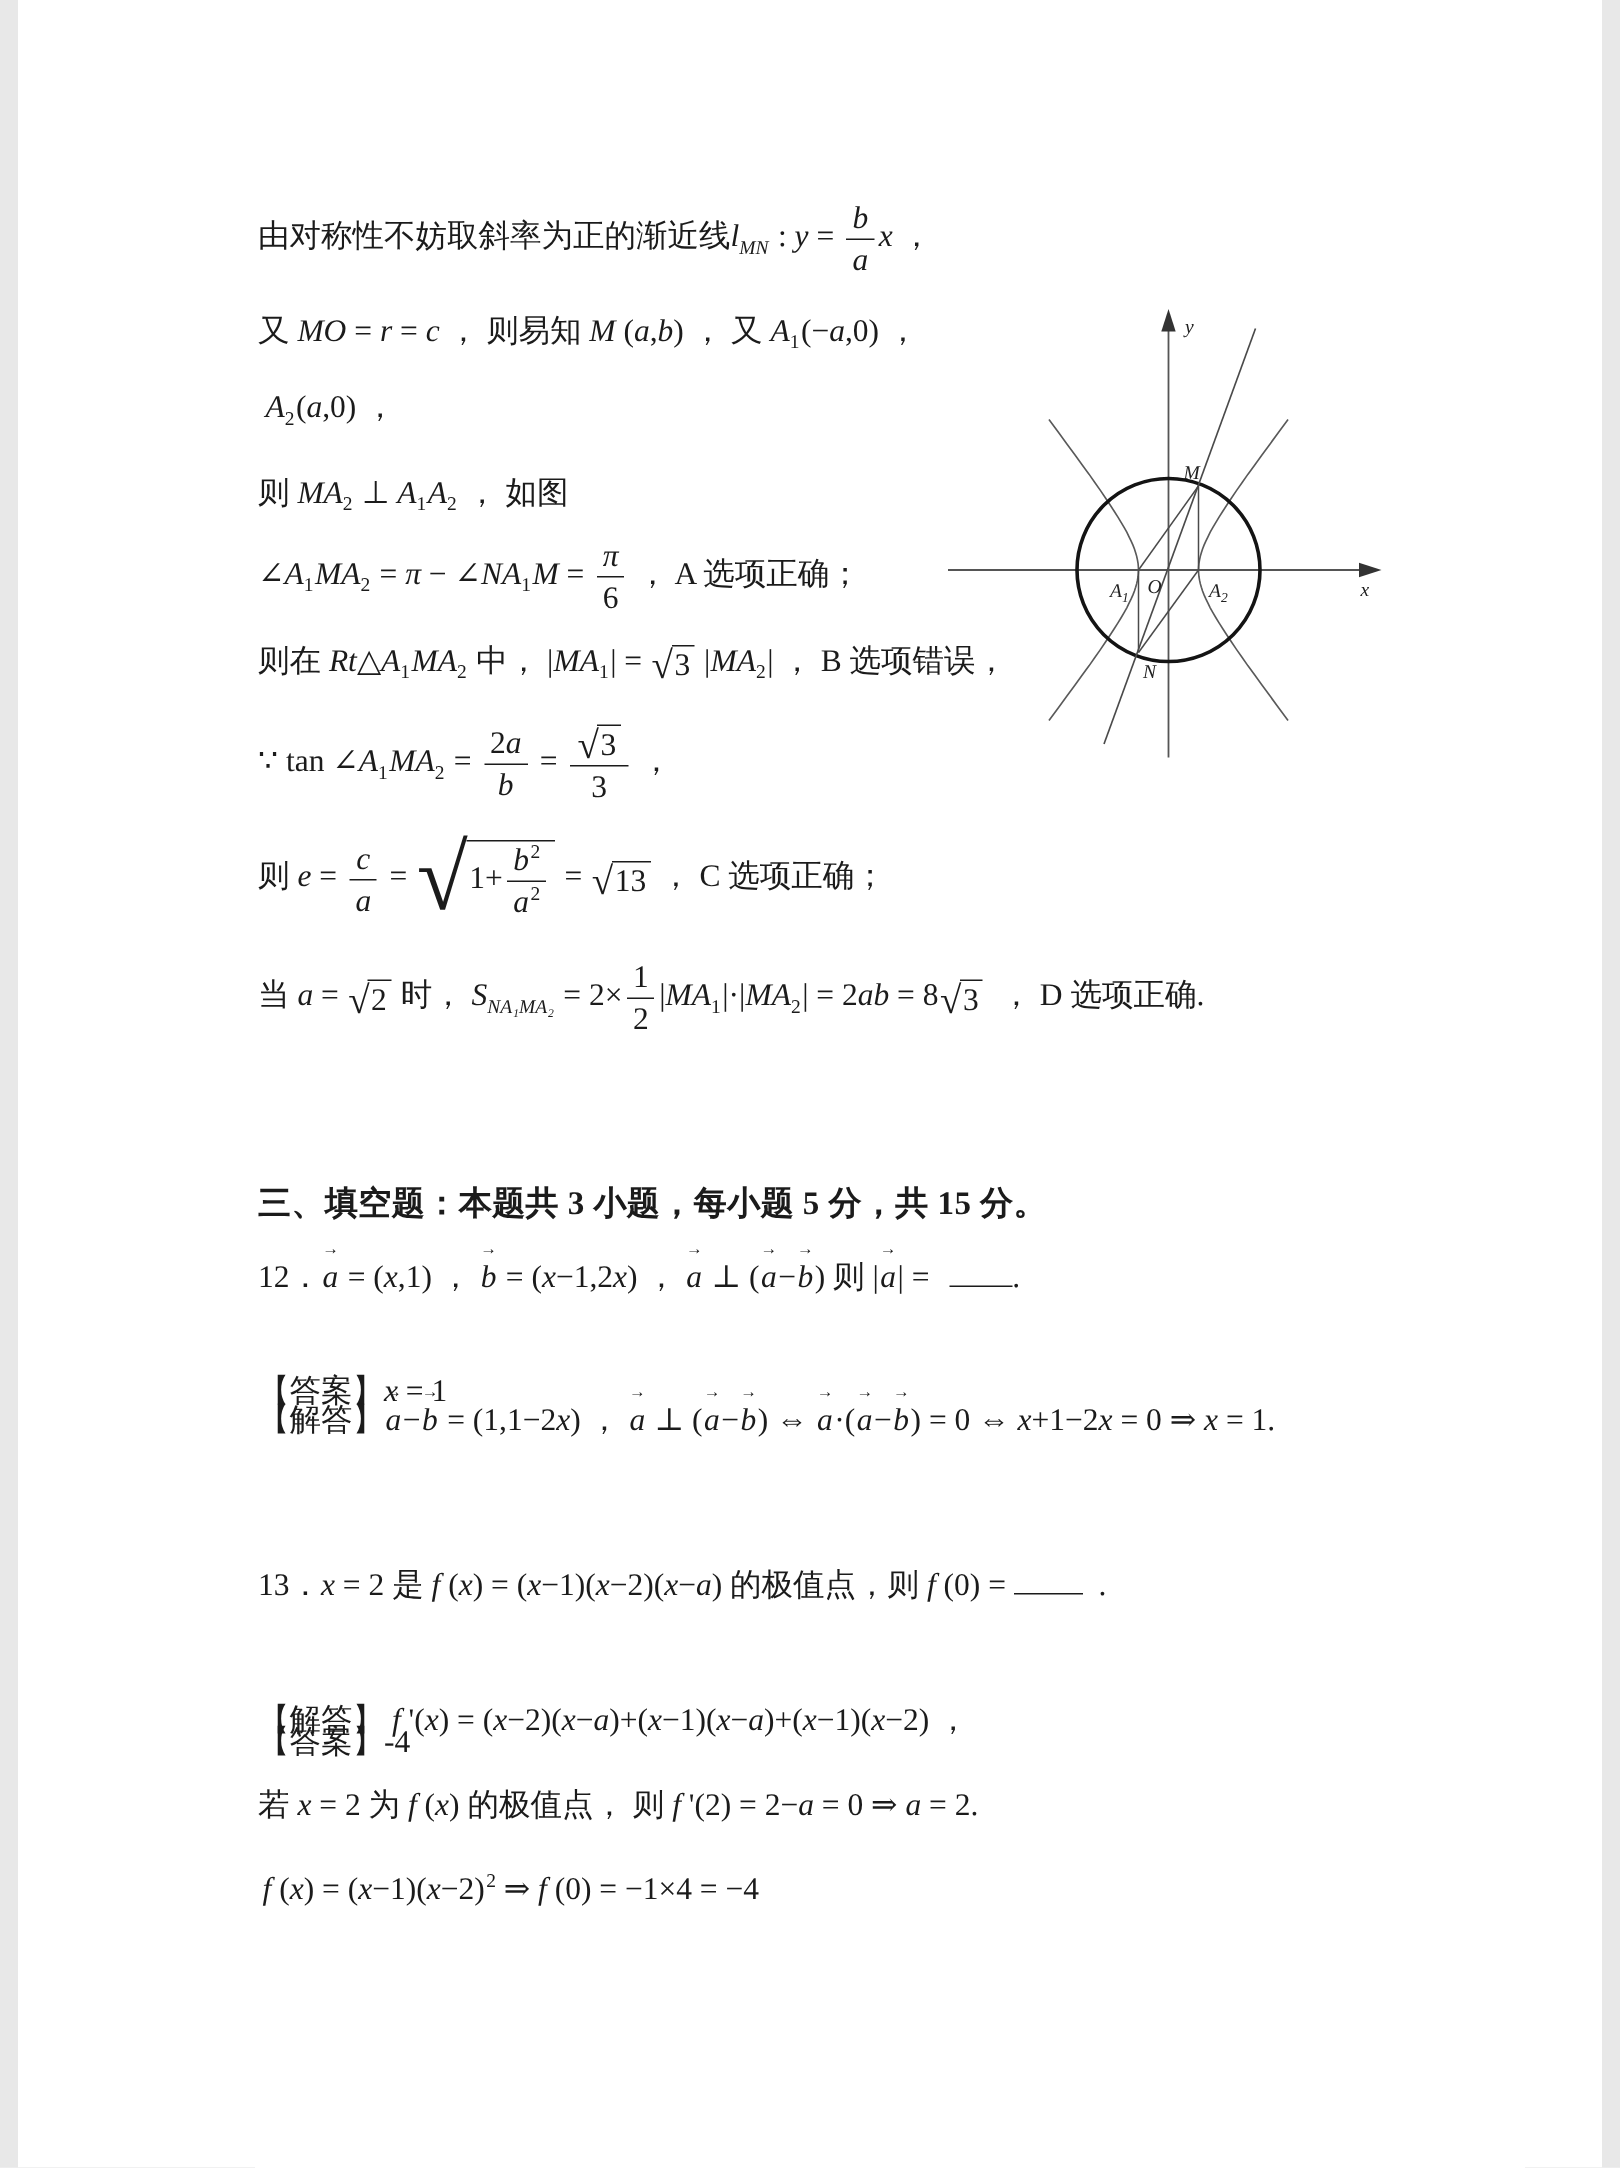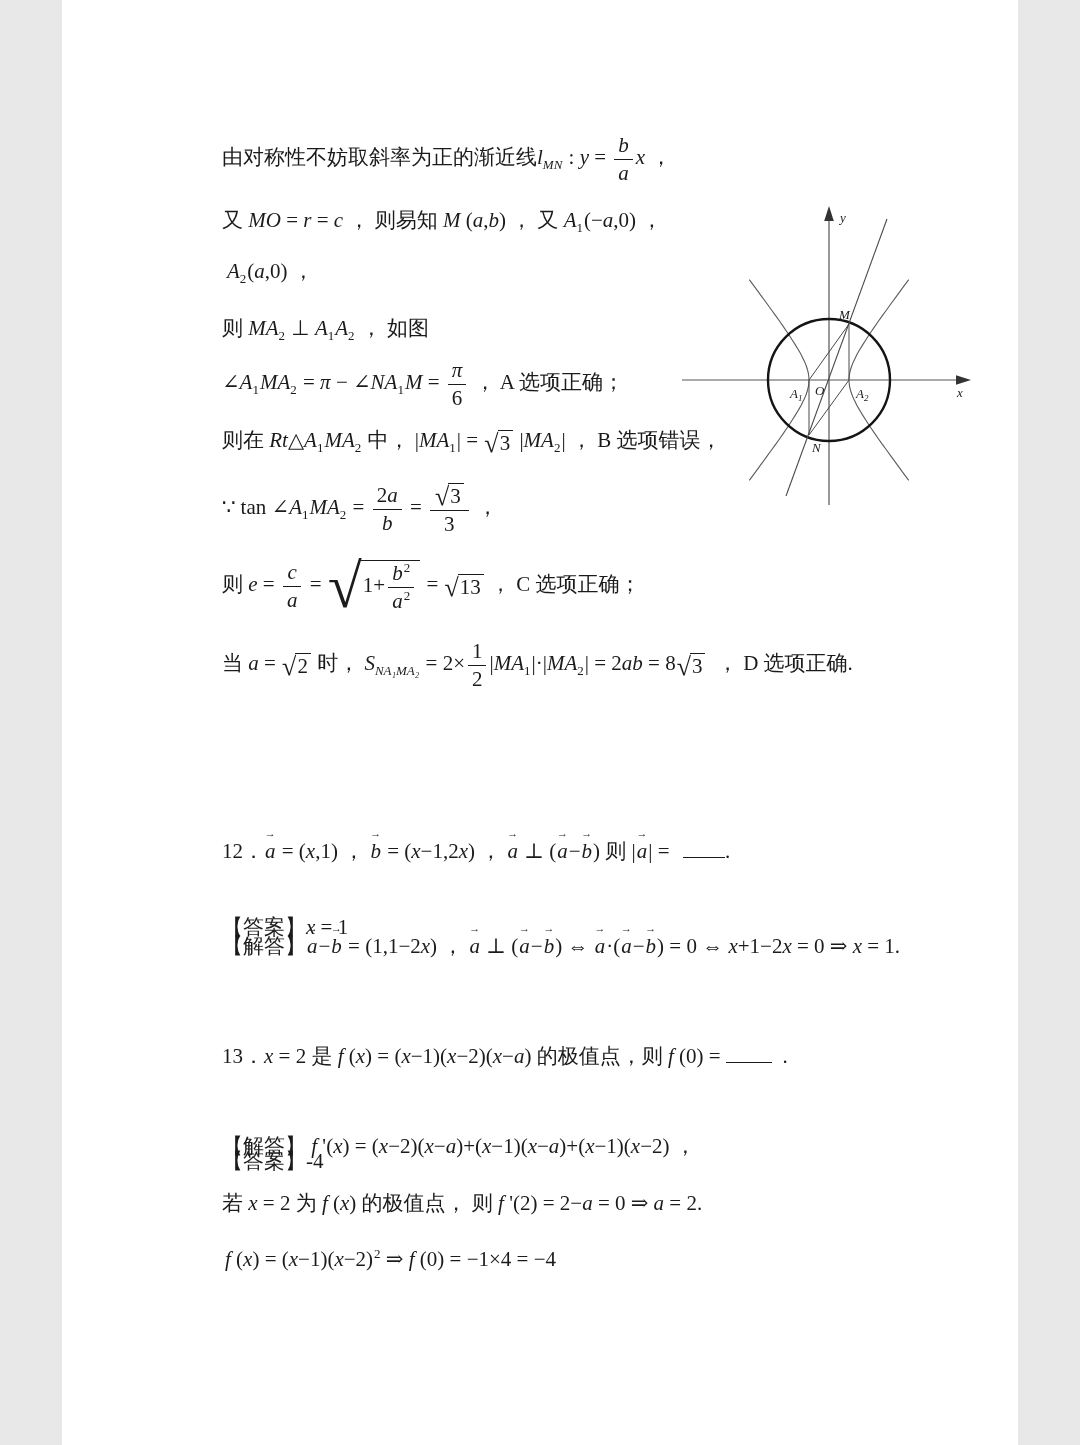--- a/index.html
+++ b/index.html
@@ -1,18 +1,18 @@
 <!DOCTYPE html>
 <html><head>
 <meta charset="utf-8">
 <style>
   html,body{margin:0;padding:0;background:#e8e8e8;}
   .page{
     position:relative;
-    width:956px;
+    width:1056px;
     height:1445px;
     margin:0 auto;
     background:#ffffff;
     font-family:"Liberation Serif","DejaVu Serif","DejaVu Sans",serif;
     color:#1b1b1b;
     overflow:hidden;
   }
   .line{
     position:absolute;
     white-space:pre;
@@ -48,20 +48,21 @@
 
   <div class="line" style="top: 135px; left: 160px;"><span class="t">由对称性不妨取斜率为正的渐近线</span><span class="i">l</span><span class="sub i">MN</span><span class="t"> : </span><span class="i">y</span><span class="t"> = </span><span class="frac"><span class="num"><span class="i">b</span></span><span class="den"><span class="i">a</span></span></span><span class="i">x</span><span class="t"> ，</span></div>
   <div class="line" style="top: 207px; left: 160px;"><span class="t">又 </span><span class="i">MO</span><span class="t"> = </span><span class="i">r</span><span class="t"> = </span><span class="i">c</span><span class="t"> ， 则易知 </span><span class="i">M</span><span class="t"> (</span><span class="i">a</span><span class="t">,</span><span class="i">b</span><span class="t">) ， 又 </span><span class="i">A</span><span class="sub">1</span><span class="t">(−</span><span class="i">a</span><span class="t">,0) ，</span></div>
   <div class="line" style="top: 258px; left: 165px;"><span class="i">A</span><span class="sub">2</span><span class="t">(</span><span class="i">a</span><span class="t">,0) ，</span></div>
   <div class="line" style="top: 315px; left: 160px; font-family: Liberation Serif, serif;"><span class="t">则 </span><span class="i">MA</span><span class="sub">2</span><span class="t"> ⊥ </span><span class="i">A</span><span class="sub">1</span><span class="i">A</span><span class="sub">2</span><span class="t"> ， 如图</span></div>
   <div class="line" style="top: 360px; left: 160px;"><span class="t">∠</span><span class="i">A</span><span class="sub">1</span><span class="i">MA</span><span class="sub">2</span><span class="t"> = </span><span class="i">π</span><span class="t"> − ∠</span><span class="i">NA</span><span class="sub">1</span><span class="i">M</span><span class="t"> = </span><span class="frac"><span class="num"><span class="i">π</span></span><span class="den"><span class="t">6</span></span></span><span class="t"> ， A 选项正确；</span></div>
   <div class="line" style="top: 427px; left: 160px;"><span class="t">则在 </span><span class="i">Rt</span><span class="t">△</span><span class="i">A</span><span class="sub">1</span><span class="i">MA</span><span class="sub">2</span><span class="t"> 中， |</span><span class="i">MA</span><span class="sub">1</span><span class="t">| = </span><span class="sqrt"><span class="rad">√</span><span class="arg"><span class="t">3</span></span></span><span class="t"> |</span><span class="i">MA</span><span class="sub">2</span><span class="t">| ， B 选项错误，</span></div>
   <div class="line" style="top: 483px; left: 160px;"><span class="t">∵ tan ∠</span><span class="i">A</span><span class="sub">1</span><span class="i">MA</span><span class="sub">2</span><span class="t"> = </span><span class="frac"><span class="num"><span class="t">2</span><span class="i">a</span></span><span class="den"><span class="i">b</span></span></span><span class="t"> = </span><span class="frac"><span class="num"><span class="sqrt"><span class="rad">√</span><span class="arg"><span class="t">3</span></span></span></span><span class="den"><span class="t">3</span></span></span><span class="t"> ，</span></div>
   <div class="line" style="top: 560px; left: 160px;"><span class="t">则 </span><span class="i">e</span><span class="t"> = </span><span class="frac"><span class="num"><span class="i">c</span></span><span class="den"><span class="i">a</span></span></span><span class="t"> = </span><span class="sqrt big"><span class="rad">√</span><span class="arg"><span class="t">1+</span><span class="frac"><span class="num"><span class="i">b</span><span class="sup">2</span></span><span class="den"><span class="i">a</span><span class="sup">2</span></span></span></span></span><span class="t"> = </span><span class="sqrt"><span class="rad">√</span><span class="arg"><span class="t">13</span></span></span><span class="t"> ， C 选项正确；</span></div>
   <div class="line" style="top: 641px; left: 160px;"><span class="t">当 </span><span class="i">a</span><span class="t"> = </span><span class="sqrt"><span class="rad">√</span><span class="arg"><span class="t">2</span></span></span><span class="t"> 时， </span><span class="i">S</span><span class="sub i">NA₁MA₂</span><span class="t"> = 2×</span><span class="frac"><span class="num"><span class="t">1</span></span><span class="den"><span class="t">2</span></span></span><span class="t">|</span><span class="i">MA</span><span class="sub">1</span><span class="t">|·|</span><span class="i">MA</span><span class="sub">2</span><span class="t">| = 2</span><span class="i">ab</span><span class="t"> = 8</span><span class="sqrt"><span class="rad">√</span><span class="arg"><span class="t">3</span></span></span><span class="t">  ， D 选项正确.</span></div>
+  <div class="line heading" style="top: 788px; left: 160px;"><span class="t">三、填空题：本题共 3 小题，每小题 5 分，共 15 分。</span></div>
   <div class="line" style="top: 835px; left: 160px;"><span class="t">12．</span><span class="vec"><span class="arr">→</span><span class="base i">a</span></span><span class="t"> = (</span><span class="i">x</span><span class="t">,1) ， </span><span class="vec"><span class="arr">→</span><span class="base i">b</span></span><span class="t"> = (</span><span class="i">x</span><span class="t">−1,2</span><span class="i">x</span><span class="t">) ， </span><span class="vec"><span class="arr">→</span><span class="base i">a</span></span><span class="t"> ⊥ (</span><span class="vec"><span class="arr">→</span><span class="base i">a</span></span><span class="t">−</span><span class="vec"><span class="arr">→</span><span class="base i">b</span></span><span class="t">) 则 |</span><span class="vec"><span class="arr">→</span><span class="base i">a</span></span><span class="t">| = </span><span class="gap" style="width: 8px;"></span><span class="blank" style="width: 42px;"></span><span class="t">.</span></div>
   <div class="line" style="top: 914px; left: 160px;"><span class="t">【答案】</span><span class="i">x</span><span class="t"> = 1</span></div>
   <div class="line" style="top: 933px; left: 160px;"><span class="t">【解答】</span><span class="vec"><span class="arr">→</span><span class="base i">a</span></span><span class="t">−</span><span class="vec"><span class="arr">→</span><span class="base i">b</span></span><span class="t"> = (1,1−2</span><span class="i">x</span><span class="t">) ， </span><span class="vec"><span class="arr">→</span><span class="base i">a</span></span><span class="t"> ⊥ (</span><span class="vec"><span class="arr">→</span><span class="base i">a</span></span><span class="t">−</span><span class="vec"><span class="arr">→</span><span class="base i">b</span></span><span class="t">) ⇔ </span><span class="vec"><span class="arr">→</span><span class="base i">a</span></span><span class="t">·(</span><span class="vec"><span class="arr">→</span><span class="base i">a</span></span><span class="t">−</span><span class="vec"><span class="arr">→</span><span class="base i">b</span></span><span class="t">) = 0 ⇔ </span><span class="i">x</span><span class="t">+1−2</span><span class="i">x</span><span class="t"> = 0 ⇒ </span><span class="i">x</span><span class="t"> = 1.</span></div>
   <div class="line" style="top: 1040px; left: 160px;"><span class="t">13．</span><span class="i">x</span><span class="t"> = 2 是 </span><span class="i">f</span><span class="t"> (</span><span class="i">x</span><span class="t">) = (</span><span class="i">x</span><span class="t">−1)(</span><span class="i">x</span><span class="t">−2)(</span><span class="i">x</span><span class="t">−</span><span class="i">a</span><span class="t">) 的极值点，则 </span><span class="i">f</span><span class="t"> (0) = </span><span class="blank" style="width: 46px;"></span><span class="t">  .</span></div>
   <div class="line" style="top: 1148px; left: 160px;"><span class="t">【答案】-4</span></div>
   <div class="line" style="top: 1133px; left: 160px;"><span class="t">【解答】 </span><span class="i">f</span><span class="t"> '(</span><span class="i">x</span><span class="t">) = (</span><span class="i">x</span><span class="t">−2)(</span><span class="i">x</span><span class="t">−</span><span class="i">a</span><span class="t">)+(</span><span class="i">x</span><span class="t">−1)(</span><span class="i">x</span><span class="t">−</span><span class="i">a</span><span class="t">)+(</span><span class="i">x</span><span class="t">−1)(</span><span class="i">x</span><span class="t">−2) ，</span></div>
   <div class="line" style="top: 1190px; left: 160px;"><span class="t">若 </span><span class="i">x</span><span class="t"> = 2 为 </span><span class="i">f</span><span class="t"> (</span><span class="i">x</span><span class="t">) 的极值点， 则 </span><span class="i">f</span><span class="t"> '(2) = 2−</span><span class="i">a</span><span class="t"> = 0 ⇒ </span><span class="i">a</span><span class="t"> = 2.</span></div>
   <div class="line" style="top: 1246px; left: 163px; text-align: center;"><span class="i">f</span><span class="t"> (</span><span class="i">x</span><span class="t">) = (</span><span class="i">x</span><span class="t">−1)(</span><span class="i">x</span><span class="t">−2)</span><span class="sup">2</span><span class="t"> ⇒ </span><span class="i">f</span><span class="t"> (0) = −1×4 = −4</span></div>
 
   <svg class="figure" width="300" height="315" viewBox="0 0 300 315">

